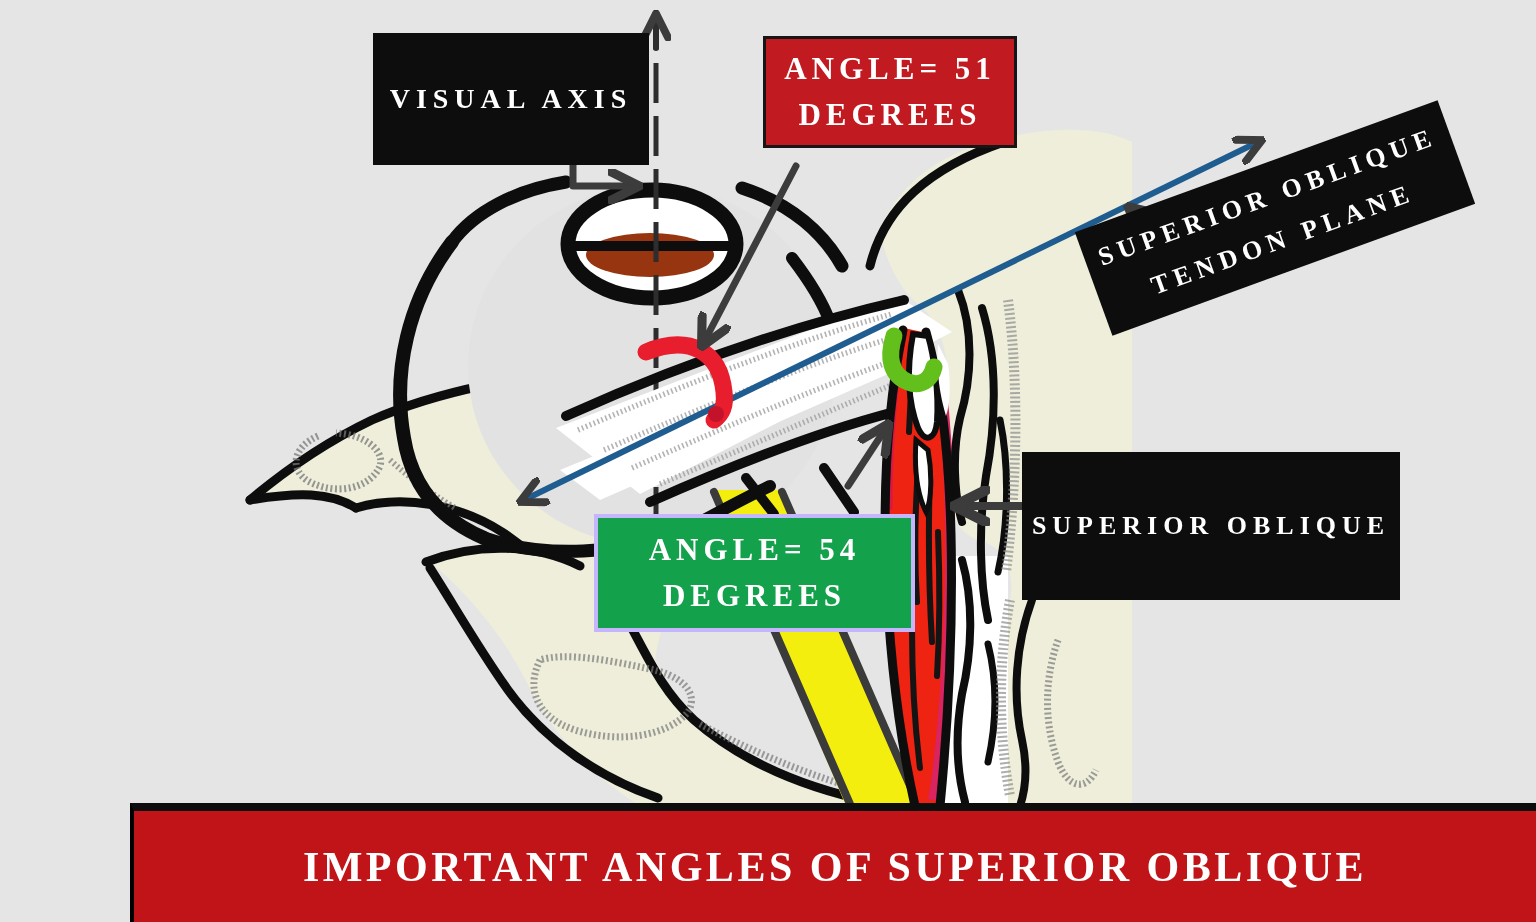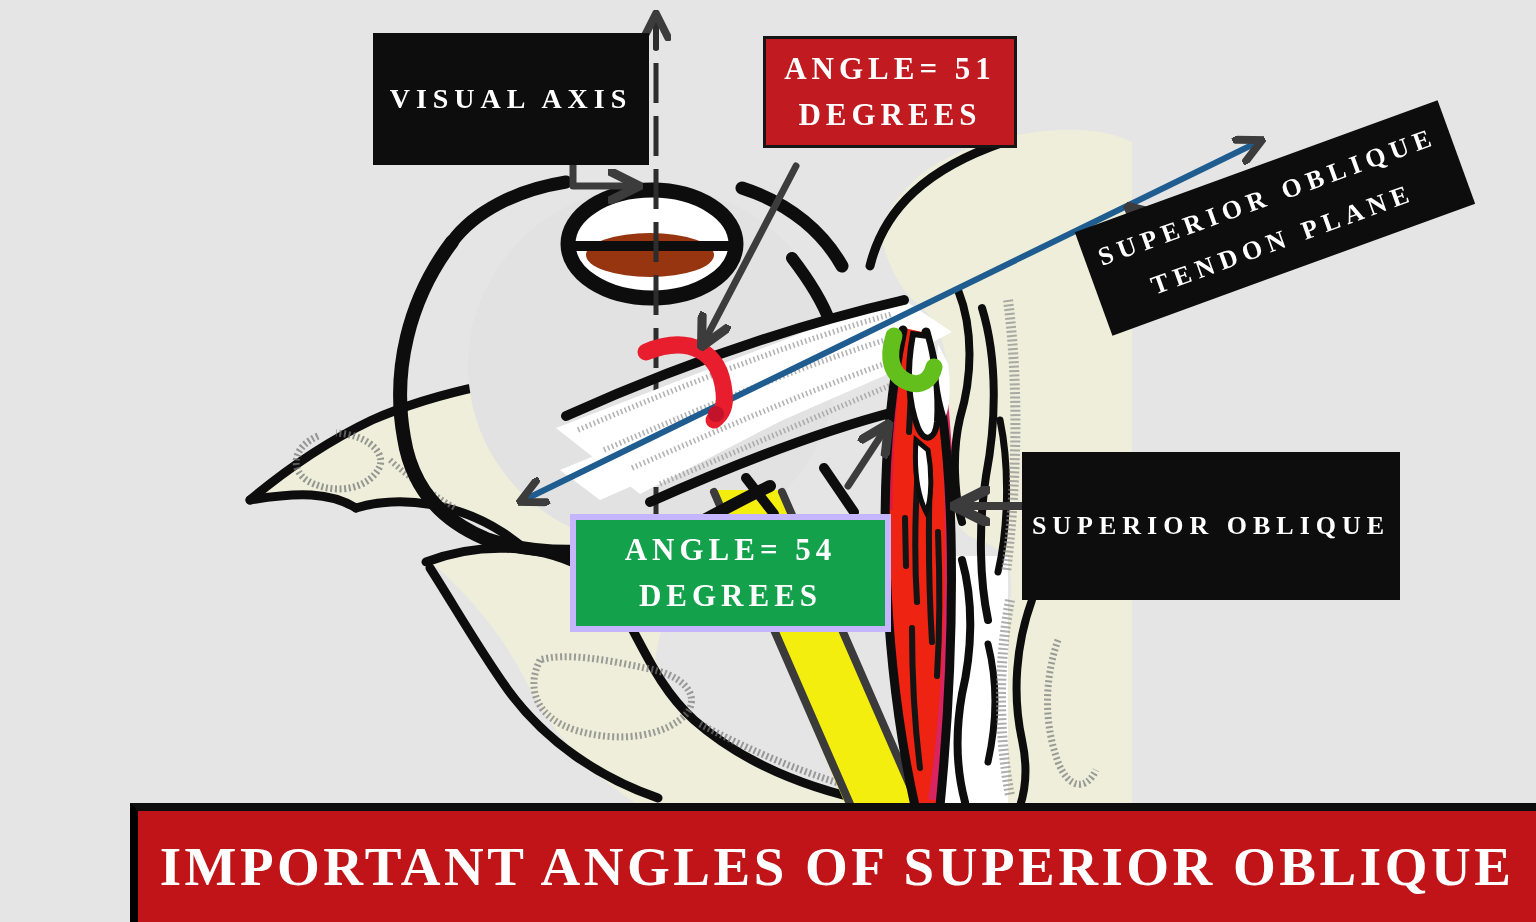--- a/index.html
+++ b/index.html
@@ -8,27 +8,27 @@
   #drawing{position:absolute;left:0;top:0;width:1536px;height:922px;}
   .lbl{position:absolute;display:flex;flex-direction:column;align-items:center;justify-content:center;
        color:#ffffff;font-weight:bold;text-align:center;box-sizing:border-box;}
   .lbl span{display:block;}
   #visual-axis-label{left:373px;top:33px;width:276px;height:132px;background:#0d0d0d;
        font-size:28px;letter-spacing:6px;}
   #angle-51-label{left:763px;top:36px;width:254px;height:112px;background:#c11a20;
        font-size:31px;letter-spacing:5px;line-height:1.5;border:3px solid #161616;}
   #tendon-plane-label{left:1082px;top:163px;width:386px;height:110px;background:#0d0d0d;
        font-size:26px;letter-spacing:6px;line-height:1.75;transform:rotate(-20deg);}
-  #angle-54-label{left:570px;top:514px;width:321px;height:118px;background:#14a14b;
-       font-size:31px;letter-spacing:5px;line-height:1.5;border:6px solid #c4b5fd;text-align:right;}
+  #angle-54-label{left:594px;top:514px;width:321px;height:118px;background:#14a14b;
+       font-size:31px;letter-spacing:5px;line-height:1.5;border:4px solid #c4b5fd;text-align:right;}
   #muscle-belly-label{left:1022px;top:452px;width:378px;height:148px;background:#0d0d0d;
        font-size:26px;letter-spacing:6px;line-height:1.8;}
   #bottom-banner{left:130px;top:803px;width:1406px;height:119px;background:#c01418;
-       border-top:8px solid #0d0d0d;border-left:8px solid #000000;
-       font-size:55px;letter-spacing:3.5px;justify-content:center;}
+       border-top:8px solid #0d0d0d;border-left:4px solid #000000;
+       font-size:42px;letter-spacing:3.5px;justify-content:center;}
 </style>
 </head>
 <body>
 
 <div id="stage">
 
   <svg id="drawing" viewBox="0 0 1536 922">
     <defs>
       <marker id="ah" viewBox="0 0 10 10" refX="7.5" refY="5" markerWidth="5" markerHeight="5" orient="auto-start-reverse">
         <path d="M1,1 L9,5 L1,9" fill="none" stroke="#3c3c3c" stroke-width="2.6" stroke-linecap="round"></path>

